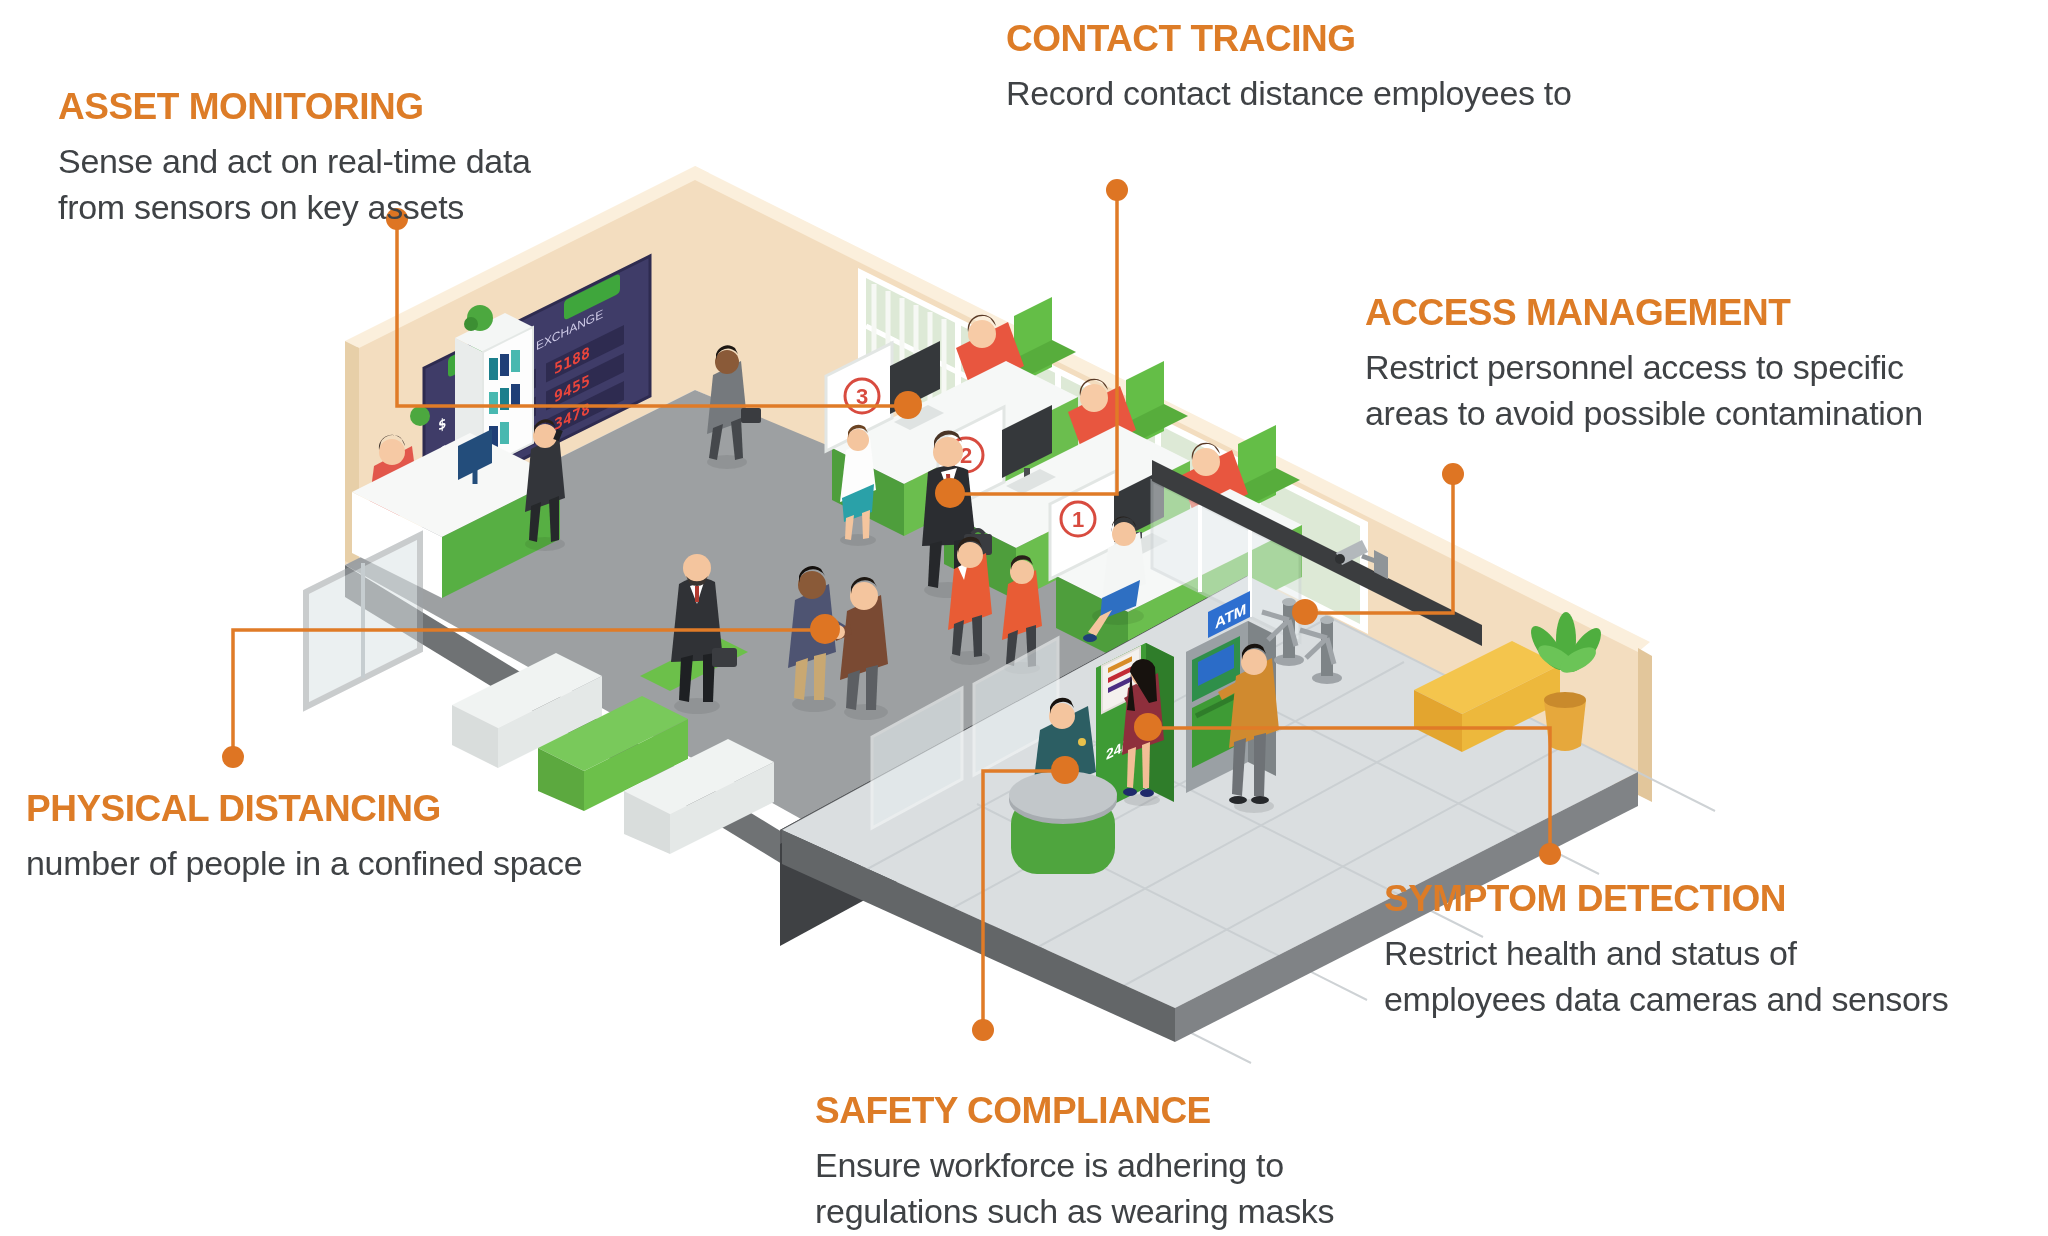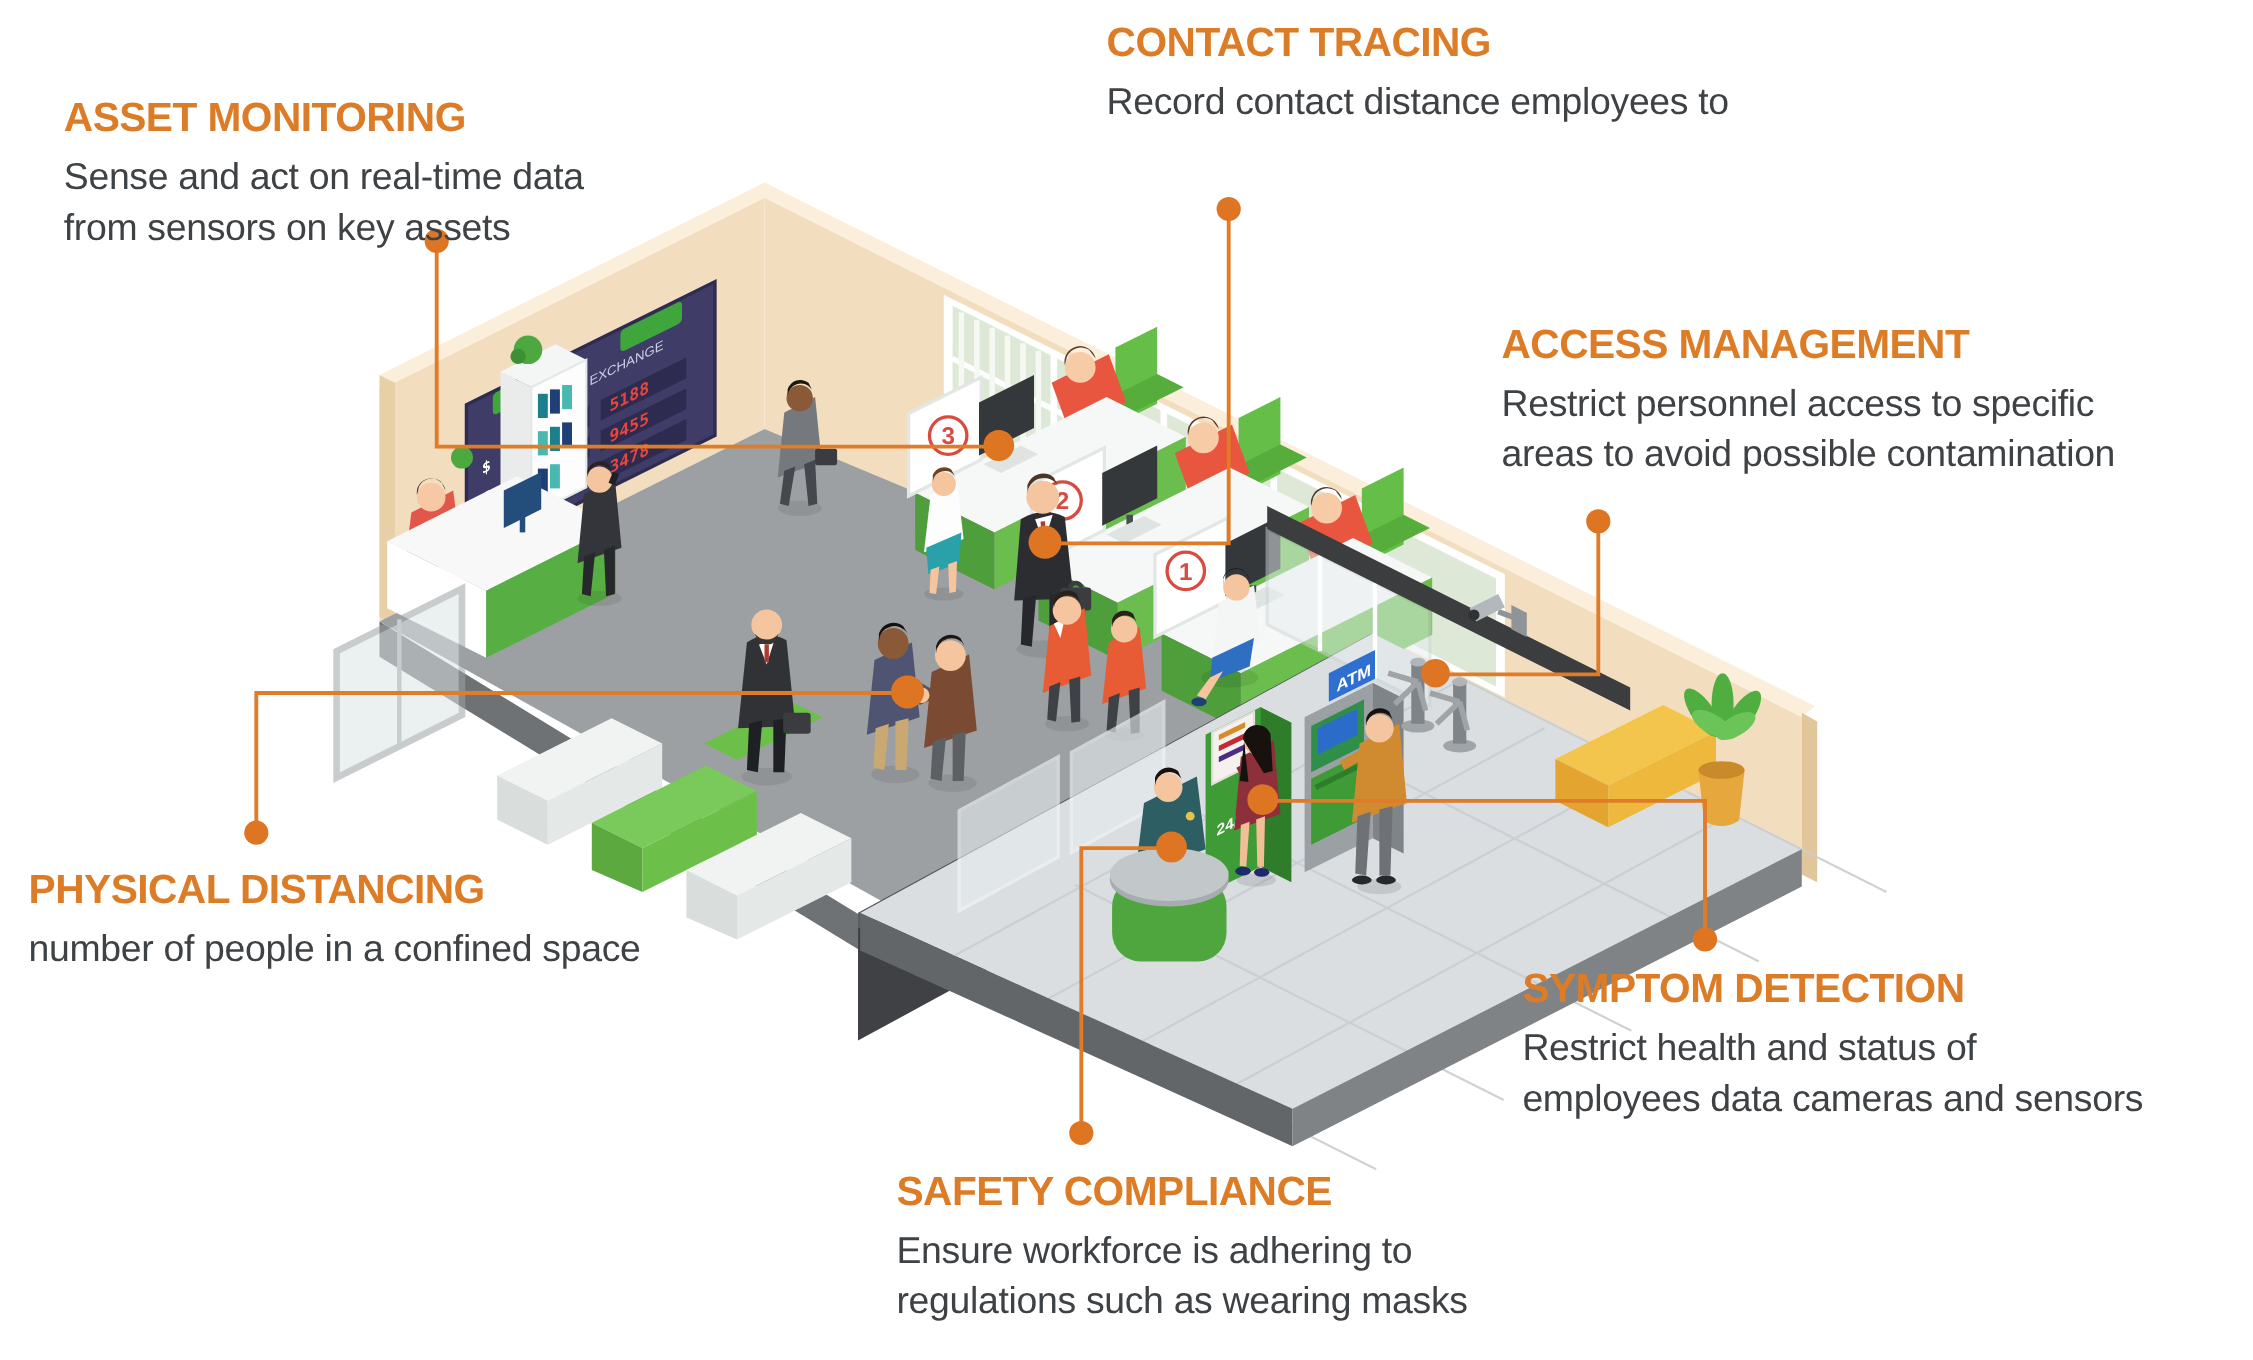--- a/index.html
+++ b/index.html
@@ -7,21 +7,21 @@
          font-family:"Liberation Sans",sans-serif;}
   .scene-svg{position:absolute;left:0;top:0;z-index:1;}
   .callout{position:absolute;z-index:5;}
   .callout h2{margin:0;font-size:37px;font-weight:bold;color:#DD7C27;letter-spacing:-0.5px;white-space:nowrap;}
   .callout .body{margin-top:10px;font-size:34px;line-height:1.36;color:#3F4245;letter-spacing:-0.3px;}
   .callout .line{white-space:nowrap;}
   .c-asset{left:58px;top:56px;margin-top:30px;}
   .c-contact{left:1006px;top:18px;}
   .c-access{left:1365px;top:292px;}
   .c-distancing{left:26px;top:788px;}
-  .c-safety{left:815px;top:1062px;}
+  .c-safety{left:815px;top:1090px;}
   .c-symptom{left:1384px;top:878px;}
 </style>
 </head>
 <body>
 
 <div class="stage">
 
 <svg class="scene-svg" width="2048" height="1236" viewBox="0 0 2048 1236">
 
   <g>

